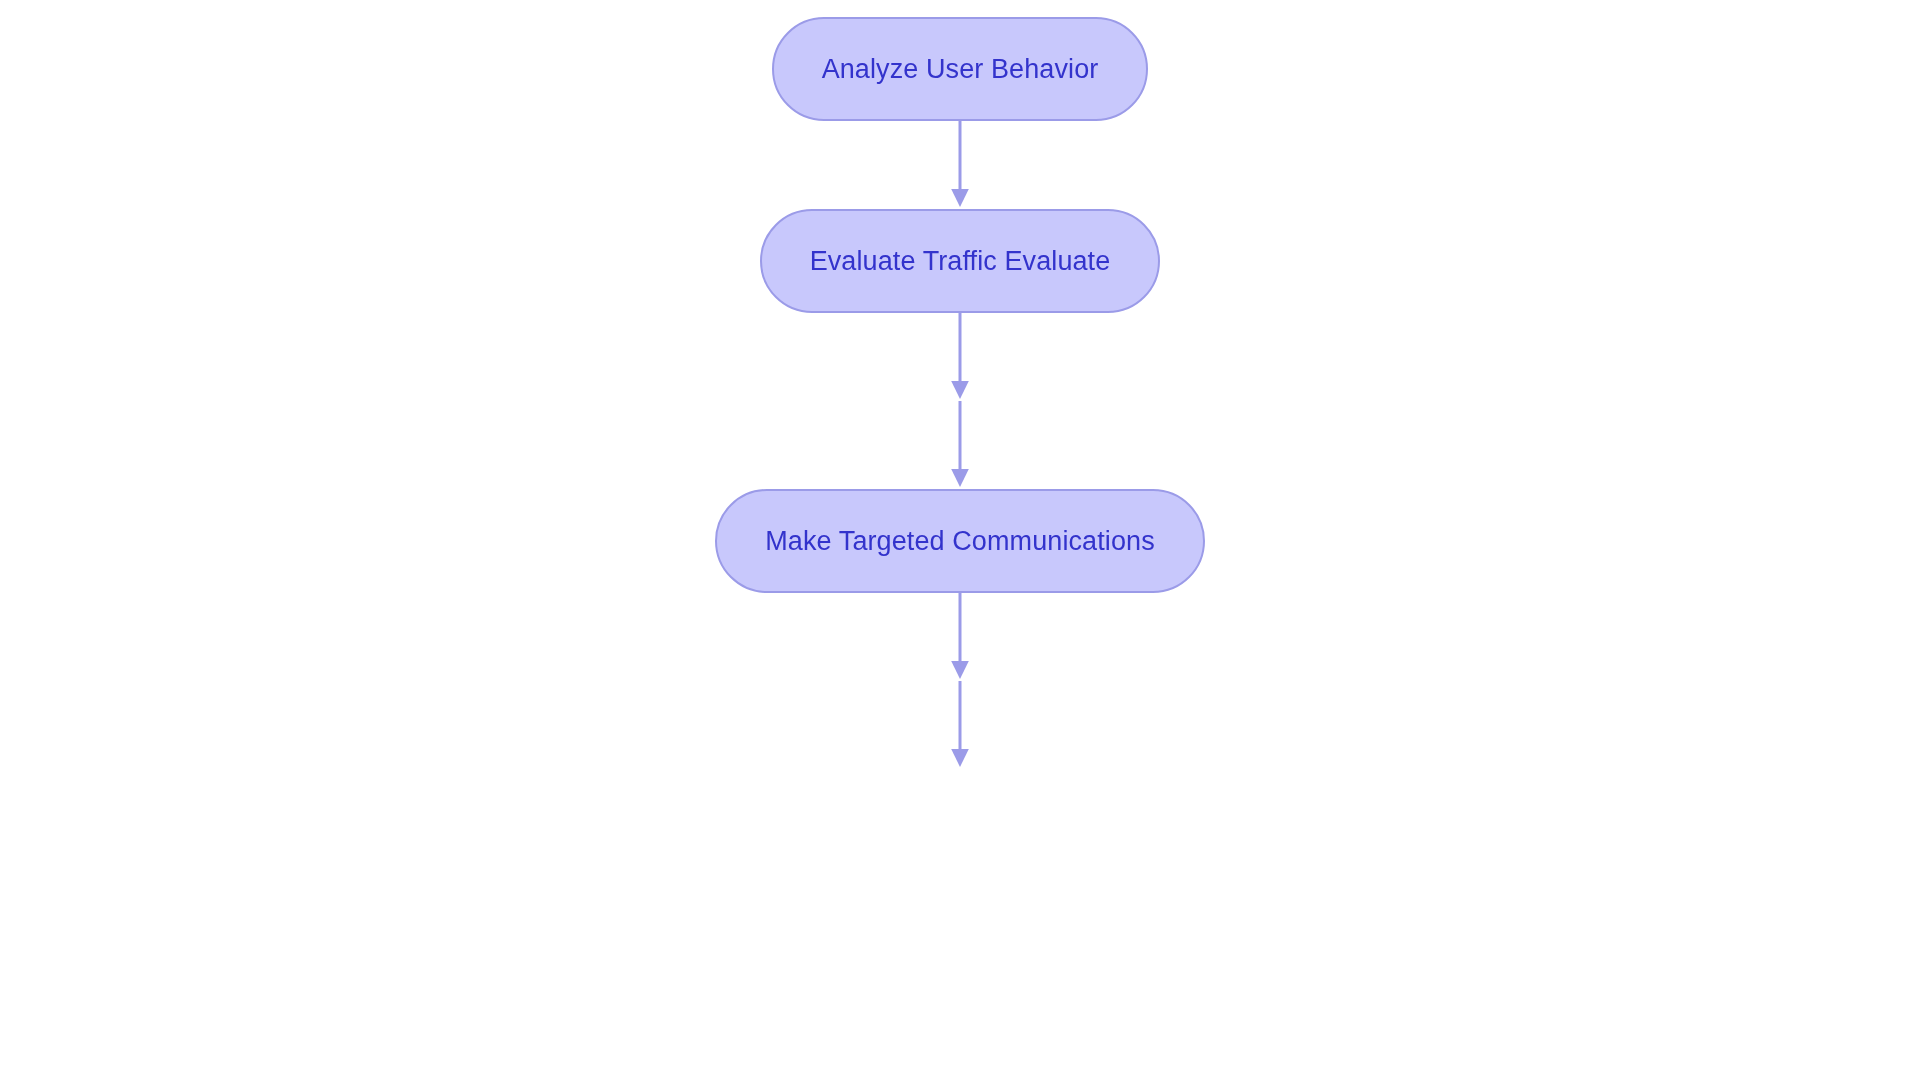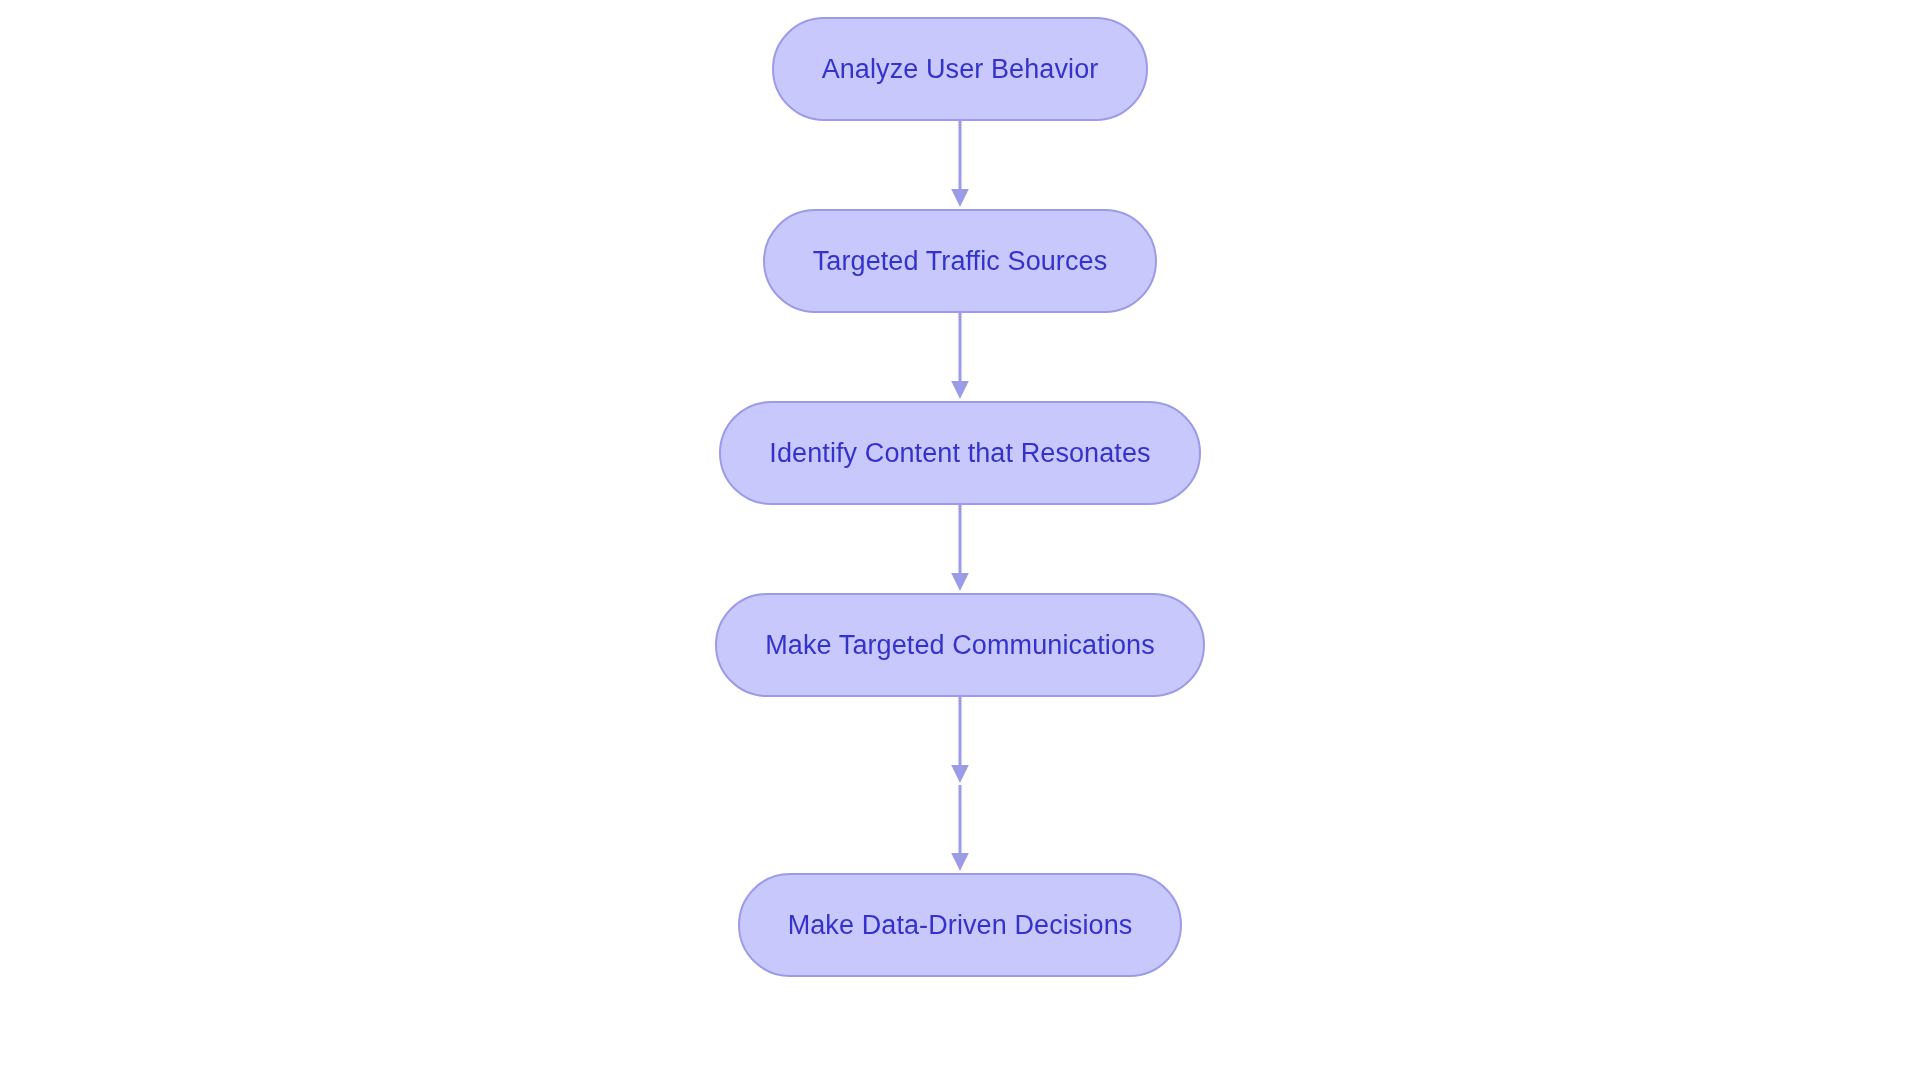--- a/index.html
+++ b/index.html
@@ -78,33 +78,30 @@
     </div>
 
     <div class="connector">
       <svg viewBox="0 0 26 88" xmlns="http://www.w3.org/2000/svg" aria-hidden="true">
         <line x1="13" y1="0" x2="13" y2="72" stroke="#9b9be8" stroke-width="3"></line>
         <polygon points="13,86 4.2,68 21.8,68" fill="#9b9be8"></polygon>
       </svg>
     </div>
 
     <div class="node">
-      <span>Targeted Traffic Sources</span>
+      <span>Evaluate Traffic Evaluate</span>
     </div>
 
     <div class="connector">
       <svg viewBox="0 0 26 88" xmlns="http://www.w3.org/2000/svg" aria-hidden="true">
         <line x1="13" y1="0" x2="13" y2="72" stroke="#9b9be8" stroke-width="3"></line>
         <polygon points="13,86 4.2,68 21.8,68" fill="#9b9be8"></polygon>
       </svg>
     </div>
 
-    <div class="node">
-      <span>Identify Content that Resonates</span>
-    </div>
 
     <div class="connector">
       <svg viewBox="0 0 26 88" xmlns="http://www.w3.org/2000/svg" aria-hidden="true">
         <line x1="13" y1="0" x2="13" y2="72" stroke="#9b9be8" stroke-width="3"></line>
         <polygon points="13,86 4.2,68 21.8,68" fill="#9b9be8"></polygon>
       </svg>
     </div>
 
     <div class="node">
       <span>Make Targeted Communications</span>
@@ -118,18 +115,15 @@
     </div>
 
 
     <div class="connector">
       <svg viewBox="0 0 26 88" xmlns="http://www.w3.org/2000/svg" aria-hidden="true">
         <line x1="13" y1="0" x2="13" y2="72" stroke="#9b9be8" stroke-width="3"></line>
         <polygon points="13,86 4.2,68 21.8,68" fill="#9b9be8"></polygon>
       </svg>
     </div>
 
-    <div class="node">
-      <span>Make Data-Driven Decisions</span>
-    </div>
 
   </div>
 </div>
 
 </body></html>

